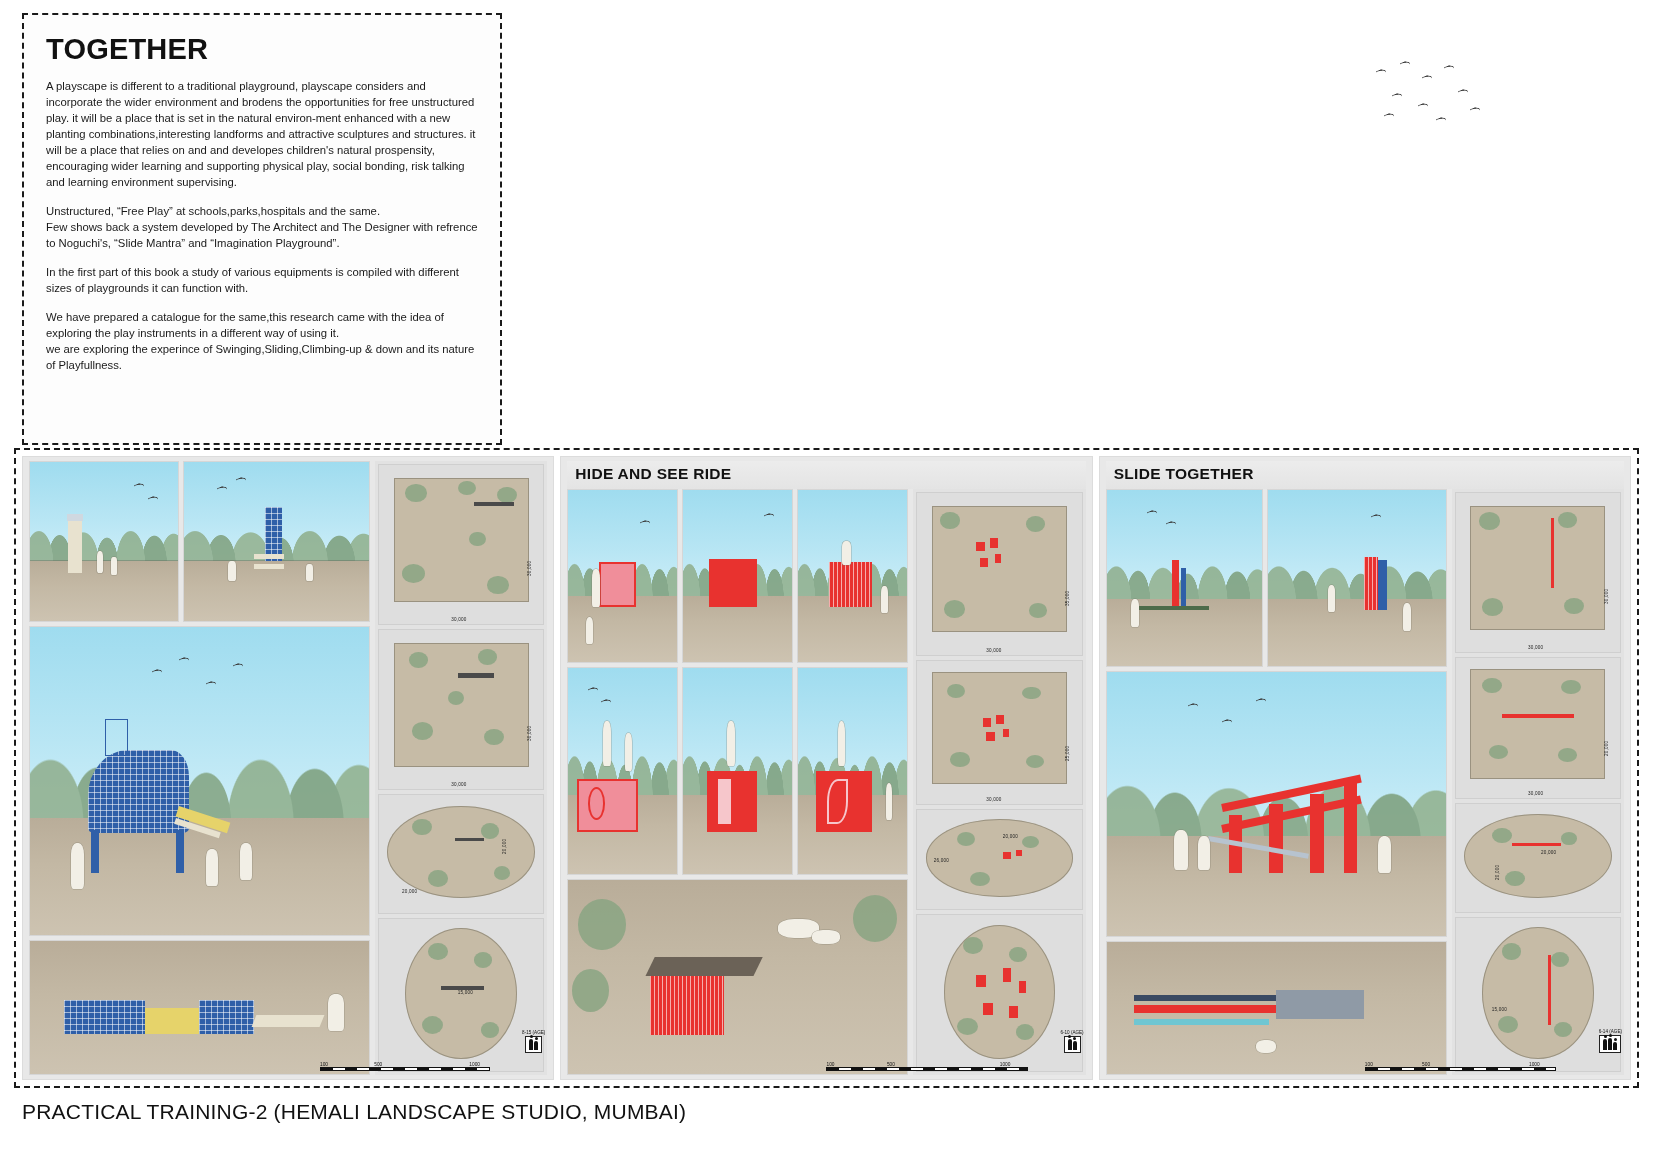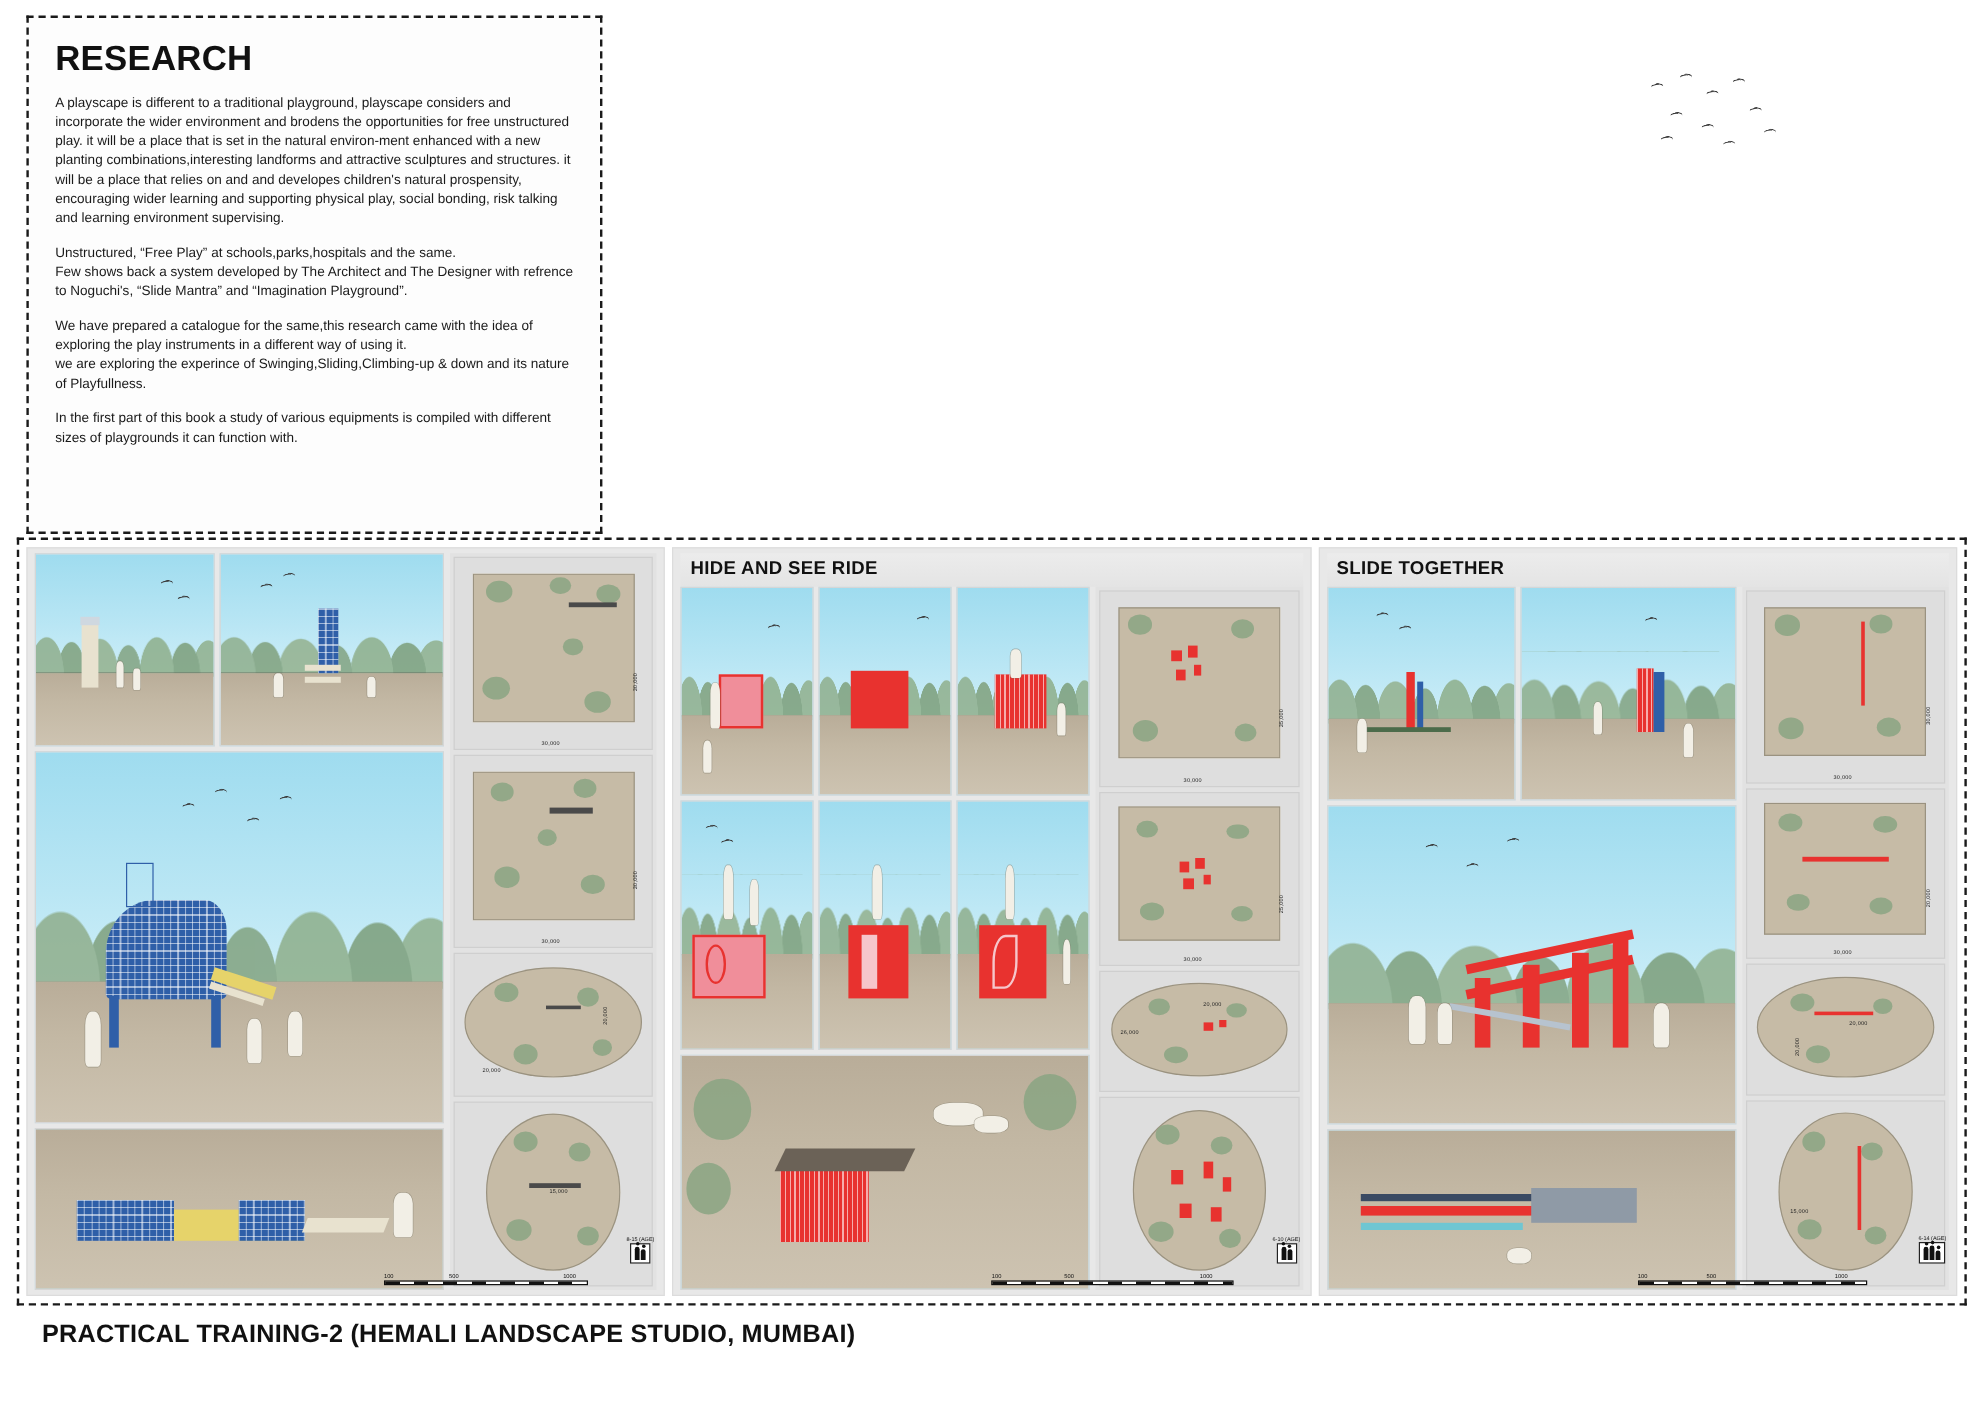--- a/index.html
+++ b/index.html
@@ -234,42 +234,42 @@
     position: relative;
   }
   .person:before {
     content:''; position:absolute; top:-4px; left:0.6px;
     width:3px;height:3px;border-radius:50%;background:#111;
   }
 
   
   #footer-title {
     position: absolute;
-    left: 35px; top: 1100px;
+    left: 22px; top: 1100px;
     font-size: 21px;
-    font-weight: bold;
+    font-weight: normal;
     color: #111;
     letter-spacing: .2px;
   }
   
   #top-birds { position: absolute; left: 1370px; top: 60px; width: 120px; height: 80px; }
 </style>
 </head>
 <body>
 
 <div id="board">
 
   <div id="research-box">
-    <div id="research-title">RESEARCH</div>
+    <div id="research-title">TOGETHER</div>
     <p class="research-para">A playscape is different to a traditional playground, playscape considers and incorporate the wider environment and brodens the opportunities for free unstructured play. it will be a place that is set in the natural environ-ment enhanced with a new planting combinations,interesting landforms and attractive sculptures and structures. it will be a place that relies on and and developes children's natural prospensity, encouraging wider learning  and supporting physical play, social bonding, risk talking and learning environment supervising.</p>
     <p class="research-para">Unstructured, “Free Play” at schools,parks,hospitals and the same.
 Few shows back a system developed by The Architect and The Designer with refrence to Noguchi's, “Slide Mantra” and “Imagination Playground”.</p>
+    <p class="research-para">In the first part of this book a study of various equipments is compiled with different sizes of playgrounds it can function with.</p>
     <p class="research-para">We have prepared a catalogue for the same,this research came with the idea of exploring the play instruments in a different way of using it.
 we are exploring the experince of Swinging,Sliding,Climbing-up &amp; down and its nature of Playfullness.</p>
-    <p class="research-para">In the first part of this book a study of various equipments is compiled with different sizes of playgrounds it can function with.</p>
   </div>
 
   <div id="top-birds">
     <div class="bird" style="left:6px;top:10px"></div>
     <div class="bird" style="left:30px;top:2px"></div>
     <div class="bird" style="left:52px;top:16px"></div>
     <div class="bird" style="left:74px;top:6px"></div>
     <div class="bird" style="left:22px;top:34px"></div>
     <div class="bird" style="left:48px;top:44px"></div>
     <div class="bird" style="left:88px;top:30px"></div>

